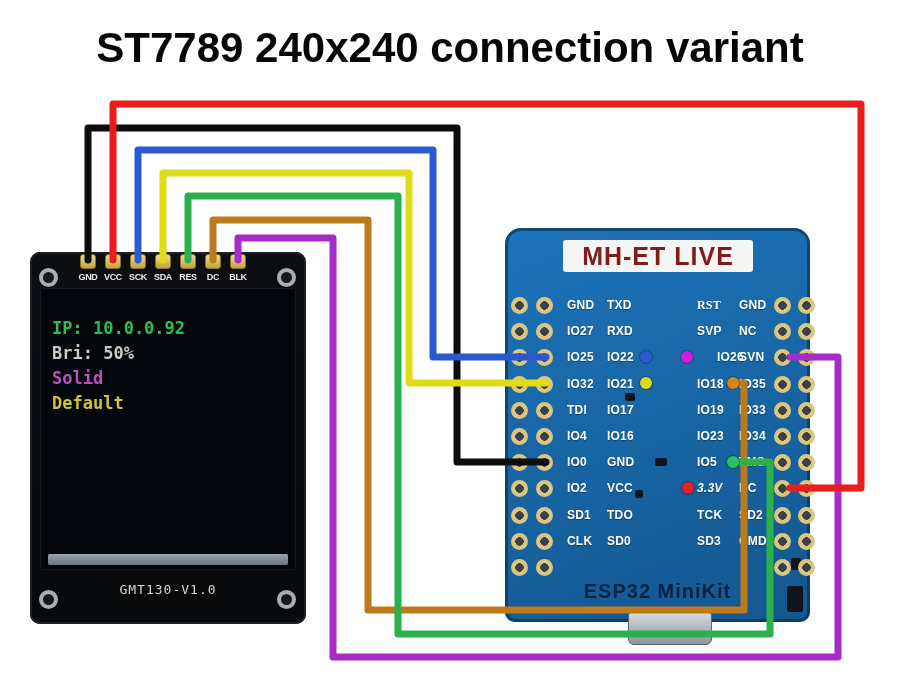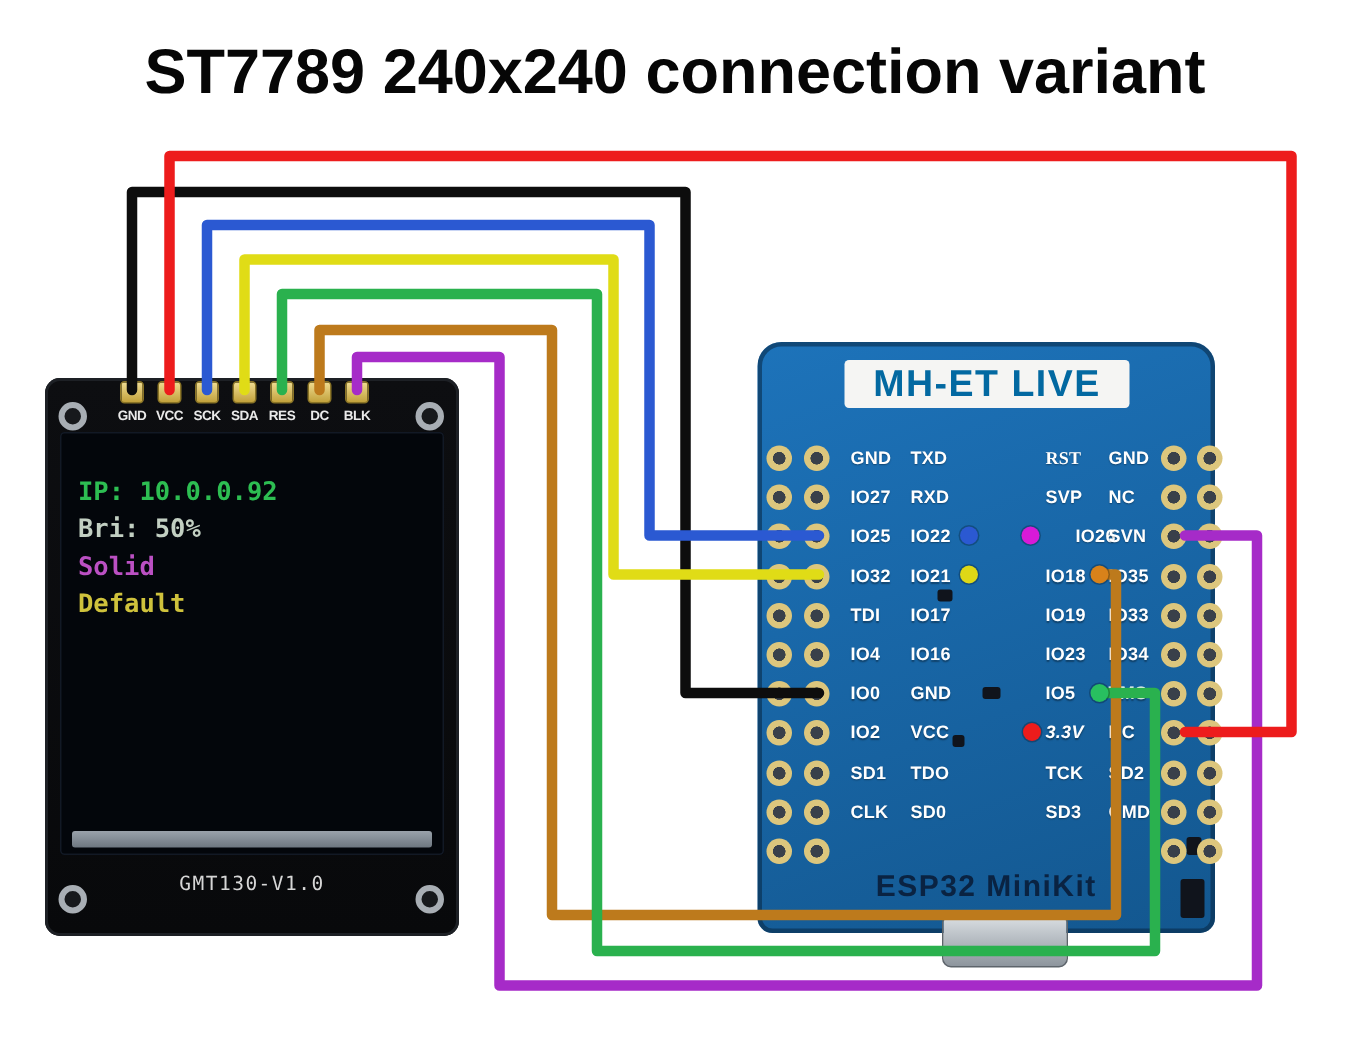--- a/index.html
+++ b/index.html
@@ -25,21 +25,21 @@
     font-family:"DejaVu Sans Mono",monospace;font-size:13px;color:#d6d6d6}
   .mount-hole{position:absolute;width:19px;height:19px;border-radius:50%;
     border:4px solid #a8aeb4;background:#17191c}
 
   
   .board{position:absolute;left:505px;top:228px;width:305px;height:394px;z-index:1;
     background:linear-gradient(160deg,#1d73ba,#13578f);
     border-radius:16px 16px 10px 10px;box-shadow:inset 0 0 0 3px rgba(7,38,66,.55)}
   .brand{position:absolute;left:58px;top:12px;width:190px;height:32px;background:#f5f5f3;border-radius:3px;
     display:flex;align-items:center;justify-content:center;
-    font-size:25px;font-weight:bold;color:#0369a1;letter-spacing:1px}
+    font-size:25px;font-weight:bold;color:#7f1d1d;letter-spacing:1px}
   .pin-hole{position:absolute;width:17px;height:17px;border-radius:50%;
     background:radial-gradient(circle,#39404a 0 34%,#dcc67d 36% 76%,#8f732a 78%)}
   .pin-text{position:absolute;height:14px;line-height:14px;white-space:nowrap;
     font-size:12px;font-weight:bold;color:#fff;letter-spacing:.2px;text-shadow:0 1px 1px rgba(0,0,0,.35)}
   .model{position:absolute;left:0;top:352px;width:100%;text-align:center;
     font-size:20px;font-weight:bold;color:#0a2342;letter-spacing:1px}
   .usb{position:absolute;left:123px;top:384px;width:84px;height:33px;
     background:linear-gradient(#d5dade,#8d959d);border:1px solid #5d646b;border-radius:3px 3px 6px 6px}
   .smd{position:absolute;background:#10141c;border-radius:2px}
 

